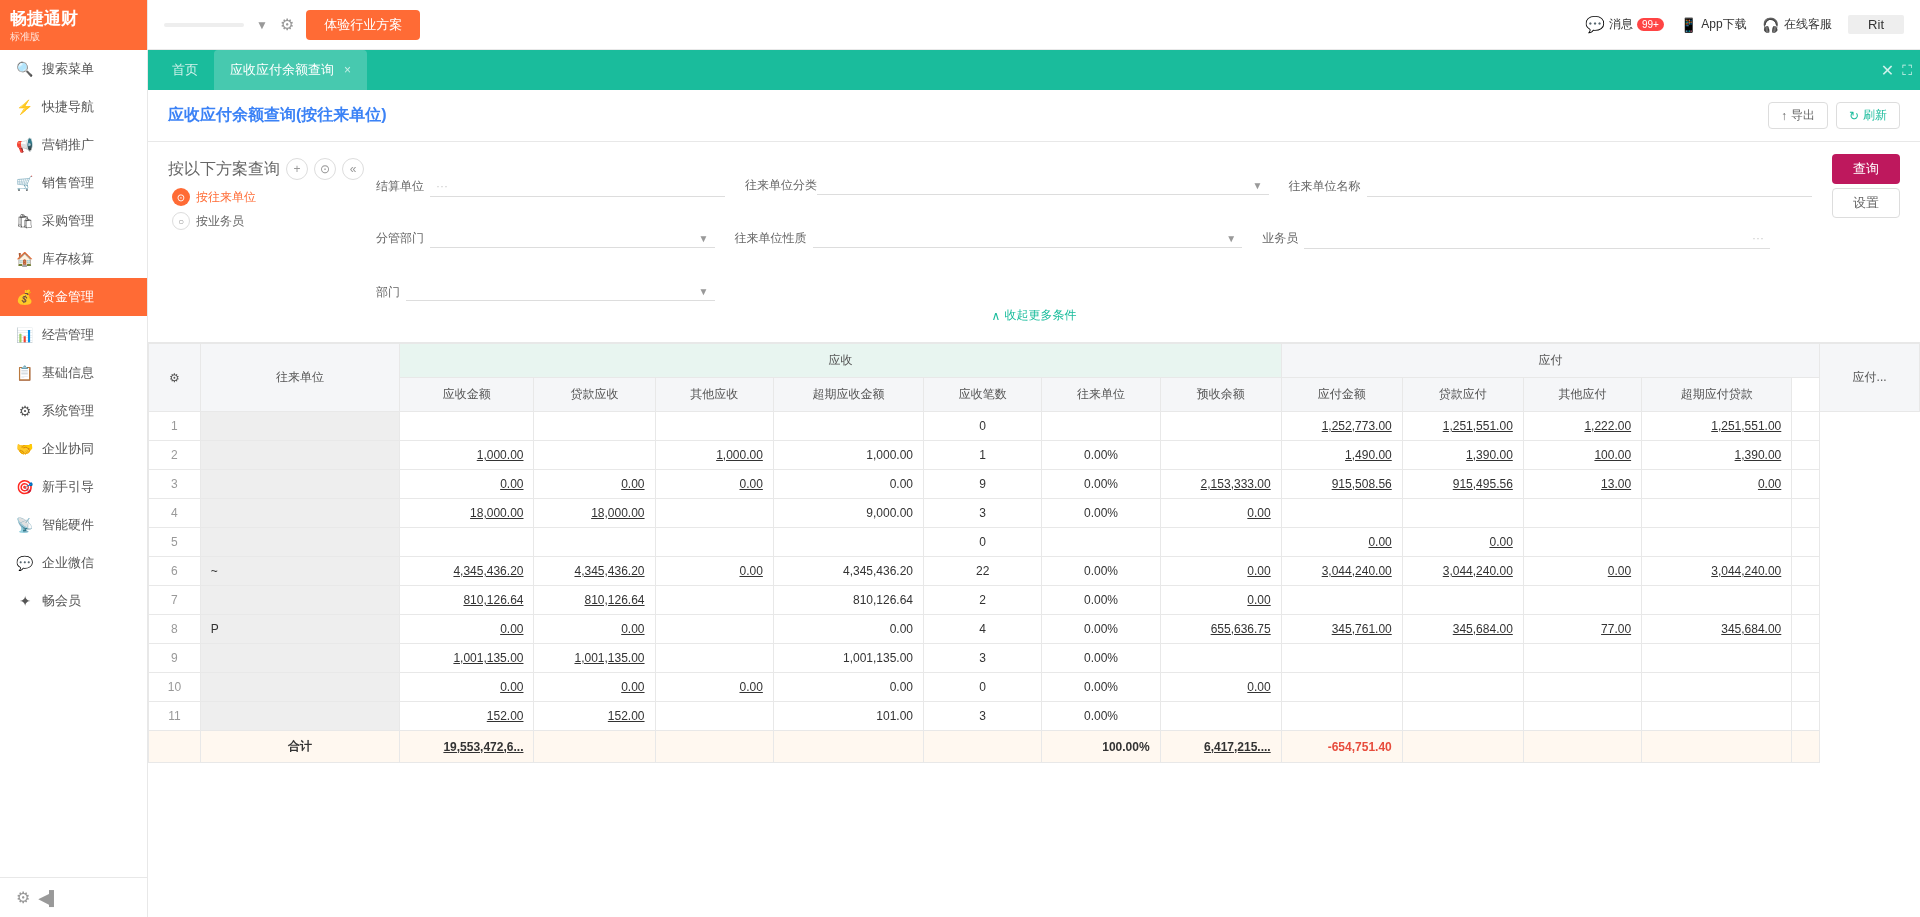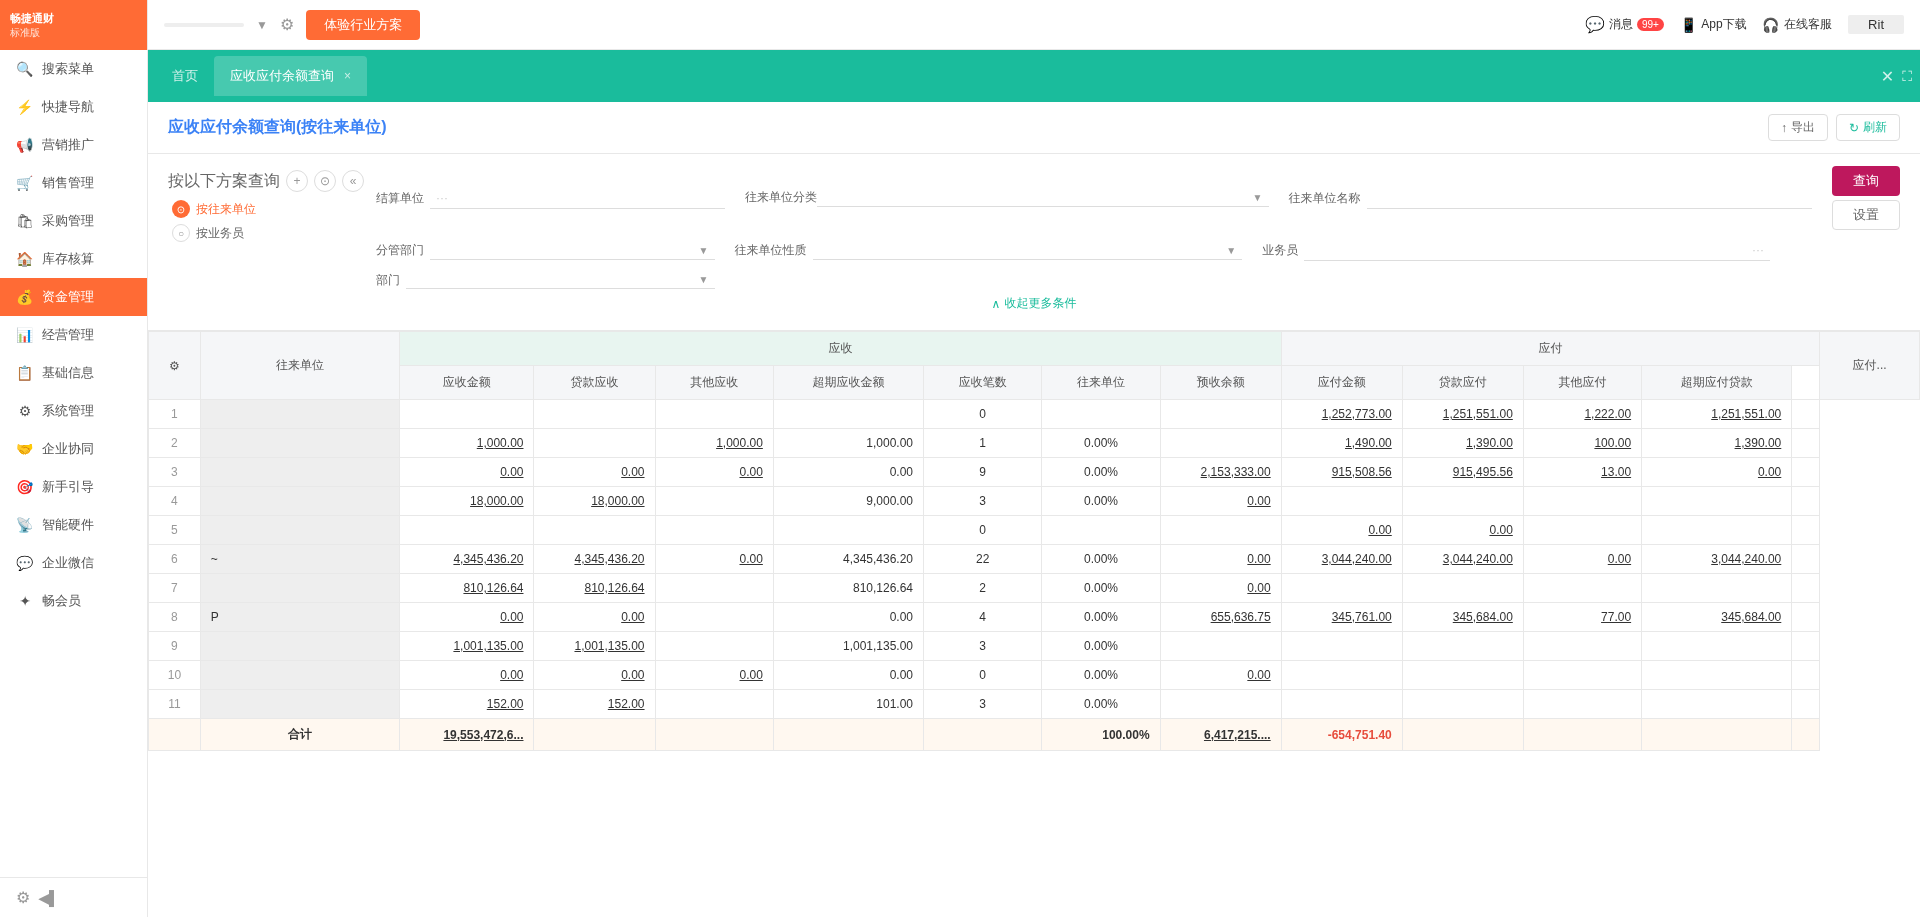--- a/index.html
+++ b/index.html
@@ -1,37 +1,37 @@
 <!DOCTYPE html>
 <html><head>
   <meta charset="utf-8">
   <style>
     * { box-sizing: border-box; margin: 0; padding: 0; }
     body { font-family: 'Microsoft YaHei', Arial, sans-serif; font-size: 12px; background: #f0f2f5; color: #333; height: 917px; overflow: hidden; display: flex; }
 
     
     .sidebar { width: 148px; background: #fff; height: 100%; display: flex; flex-direction: column; border-right: 1px solid #e8e8e8; flex-shrink: 0; }
     .sidebar-logo { height: 50px; background: #ff6b35; display: flex; align-items: center; padding: 0 10px; }
-    .sidebar-logo-text { color: #fff; font-size: 11px; font-weight: bold; }
+    .sidebar-logo-text { color: #fff; font-size: 17px; font-weight: bold; }
     .sidebar-logo-sub { color: rgba(255,255,255,0.8); font-size: 10px; }
     .sidebar-item { display: flex; align-items: center; padding: 10px 16px; cursor: pointer; color: #555; gap: 8px; }
     .sidebar-item.active { background: #ff6b35; color: #fff; border-radius: 0; }
     .sidebar-item .icon { font-size: 14px; width: 18px; text-align: center; }
     .sidebar-item .label { font-size: 13px; }
     .sidebar-bottom { margin-top: auto; border-top: 1px solid #e8e8e8; display: flex; align-items: center; padding: 10px 16px; gap: 8px; }
 
     
     .main { flex: 1; display: flex; flex-direction: column; height: 100%; overflow: hidden; }
 
     
     .top-header { height: 50px; background: #fff; display: flex; align-items: center; padding: 0 16px; border-bottom: 1px solid #e8e8e8; gap: 12px; }
     .btn-trial { background: #ff6b35; color: #fff; border: none; padding: 6px 18px; border-radius: 4px; cursor: pointer; font-size: 13px; }
 
     
-    .tab-bar { height: 52px; background: #1abc9c; display: flex; align-items: center; padding: 0 8px; gap: 0; }
+    .tab-bar { height: 40px; background: #1abc9c; display: flex; align-items: center; padding: 0 8px; gap: 0; }
     .tab-item { padding: 0 16px; height: 40px; display: flex; align-items: center; color: rgba(255,255,255,0.8); cursor: pointer; font-size: 13px; gap: 6px; }
     .tab-item.active { background: rgba(255,255,255,0.2); color: #fff; border-radius: 4px 4px 0 0; }
     .tab-close { font-size: 12px; margin-left: 4px; opacity: 0.7; }
     .tab-bar-right { margin-left: auto; display: flex; align-items: center; gap: 8px; color: rgba(255,255,255,0.8); }
 
     
     .content { flex: 1; overflow: hidden; display: flex; flex-direction: column; background: #f5f6f8; }
 
     
     .page-header { background: #fff; padding: 12px 20px; display: flex; align-items: center; justify-content: space-between; border-bottom: 1px solid #e8e8e8; }
@@ -264,21 +264,21 @@
             </div>
             <div style="display:flex;align-items:center;gap:6px;flex:1.5;">
               <span style="color:#666;font-size:12px;white-space:nowrap;">业务员</span>
               <div style="flex:1;border-bottom:1px solid #ddd;padding:3px 6px;display:flex;align-items:center;justify-content:flex-end;">
                 <span style="color:#ccc;font-size:12px;">···</span>
               </div>
             </div>
             <div style="width:110px;"></div>
           </div>
 
-          <div style="display:flex;align-items:flex-end;gap:20px;">
+          <div style="display:flex;align-items:flex-end;gap:20px;margin-top:24px;">
             <div style="display:flex;align-items:center;gap:6px;flex:1;">
               <span style="color:#666;font-size:12px;white-space:nowrap;">部门</span>
               <div style="flex:1;border-bottom:1px solid #ddd;padding:3px 6px;display:flex;align-items:center;justify-content:space-between;">
                 <span style="color:#ccc;font-size:12px;"></span>
                 <span style="color:#999;font-size:10px;">▼</span>
               </div>
             </div>
             <div style="flex:1.5;"></div>
             <div style="flex:1.5;"></div>
             <div style="width:110px;"></div>

